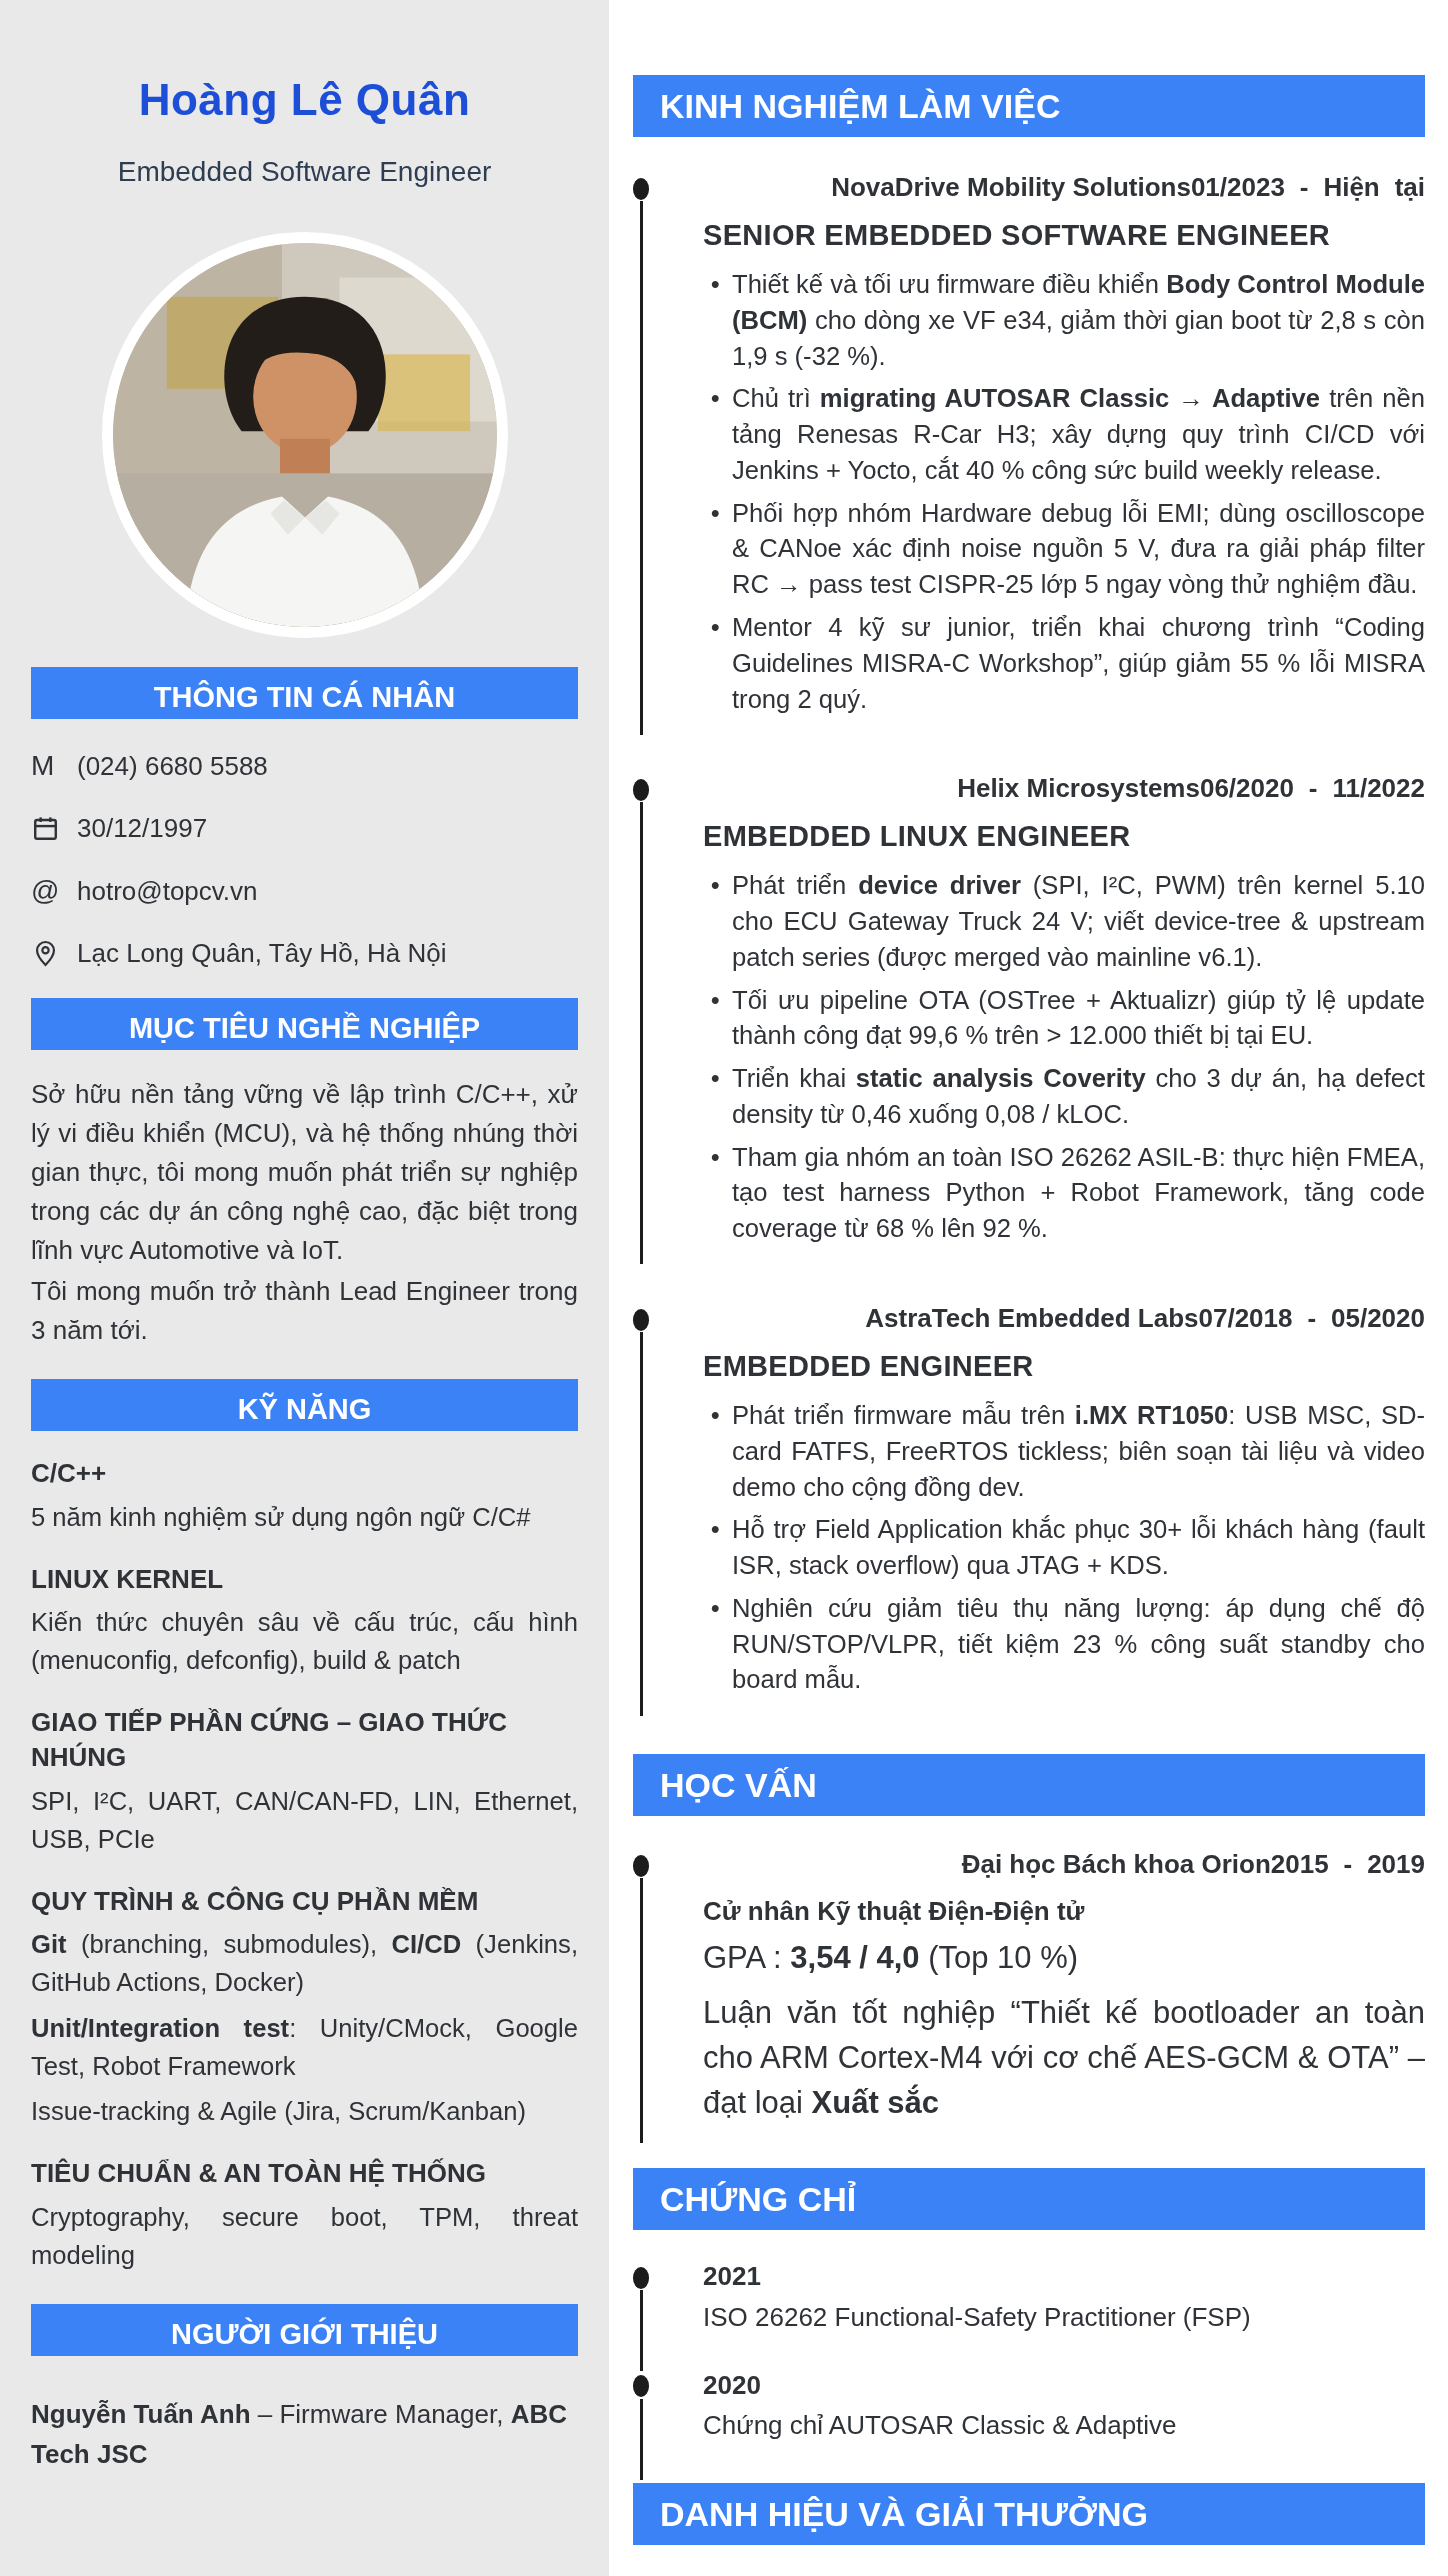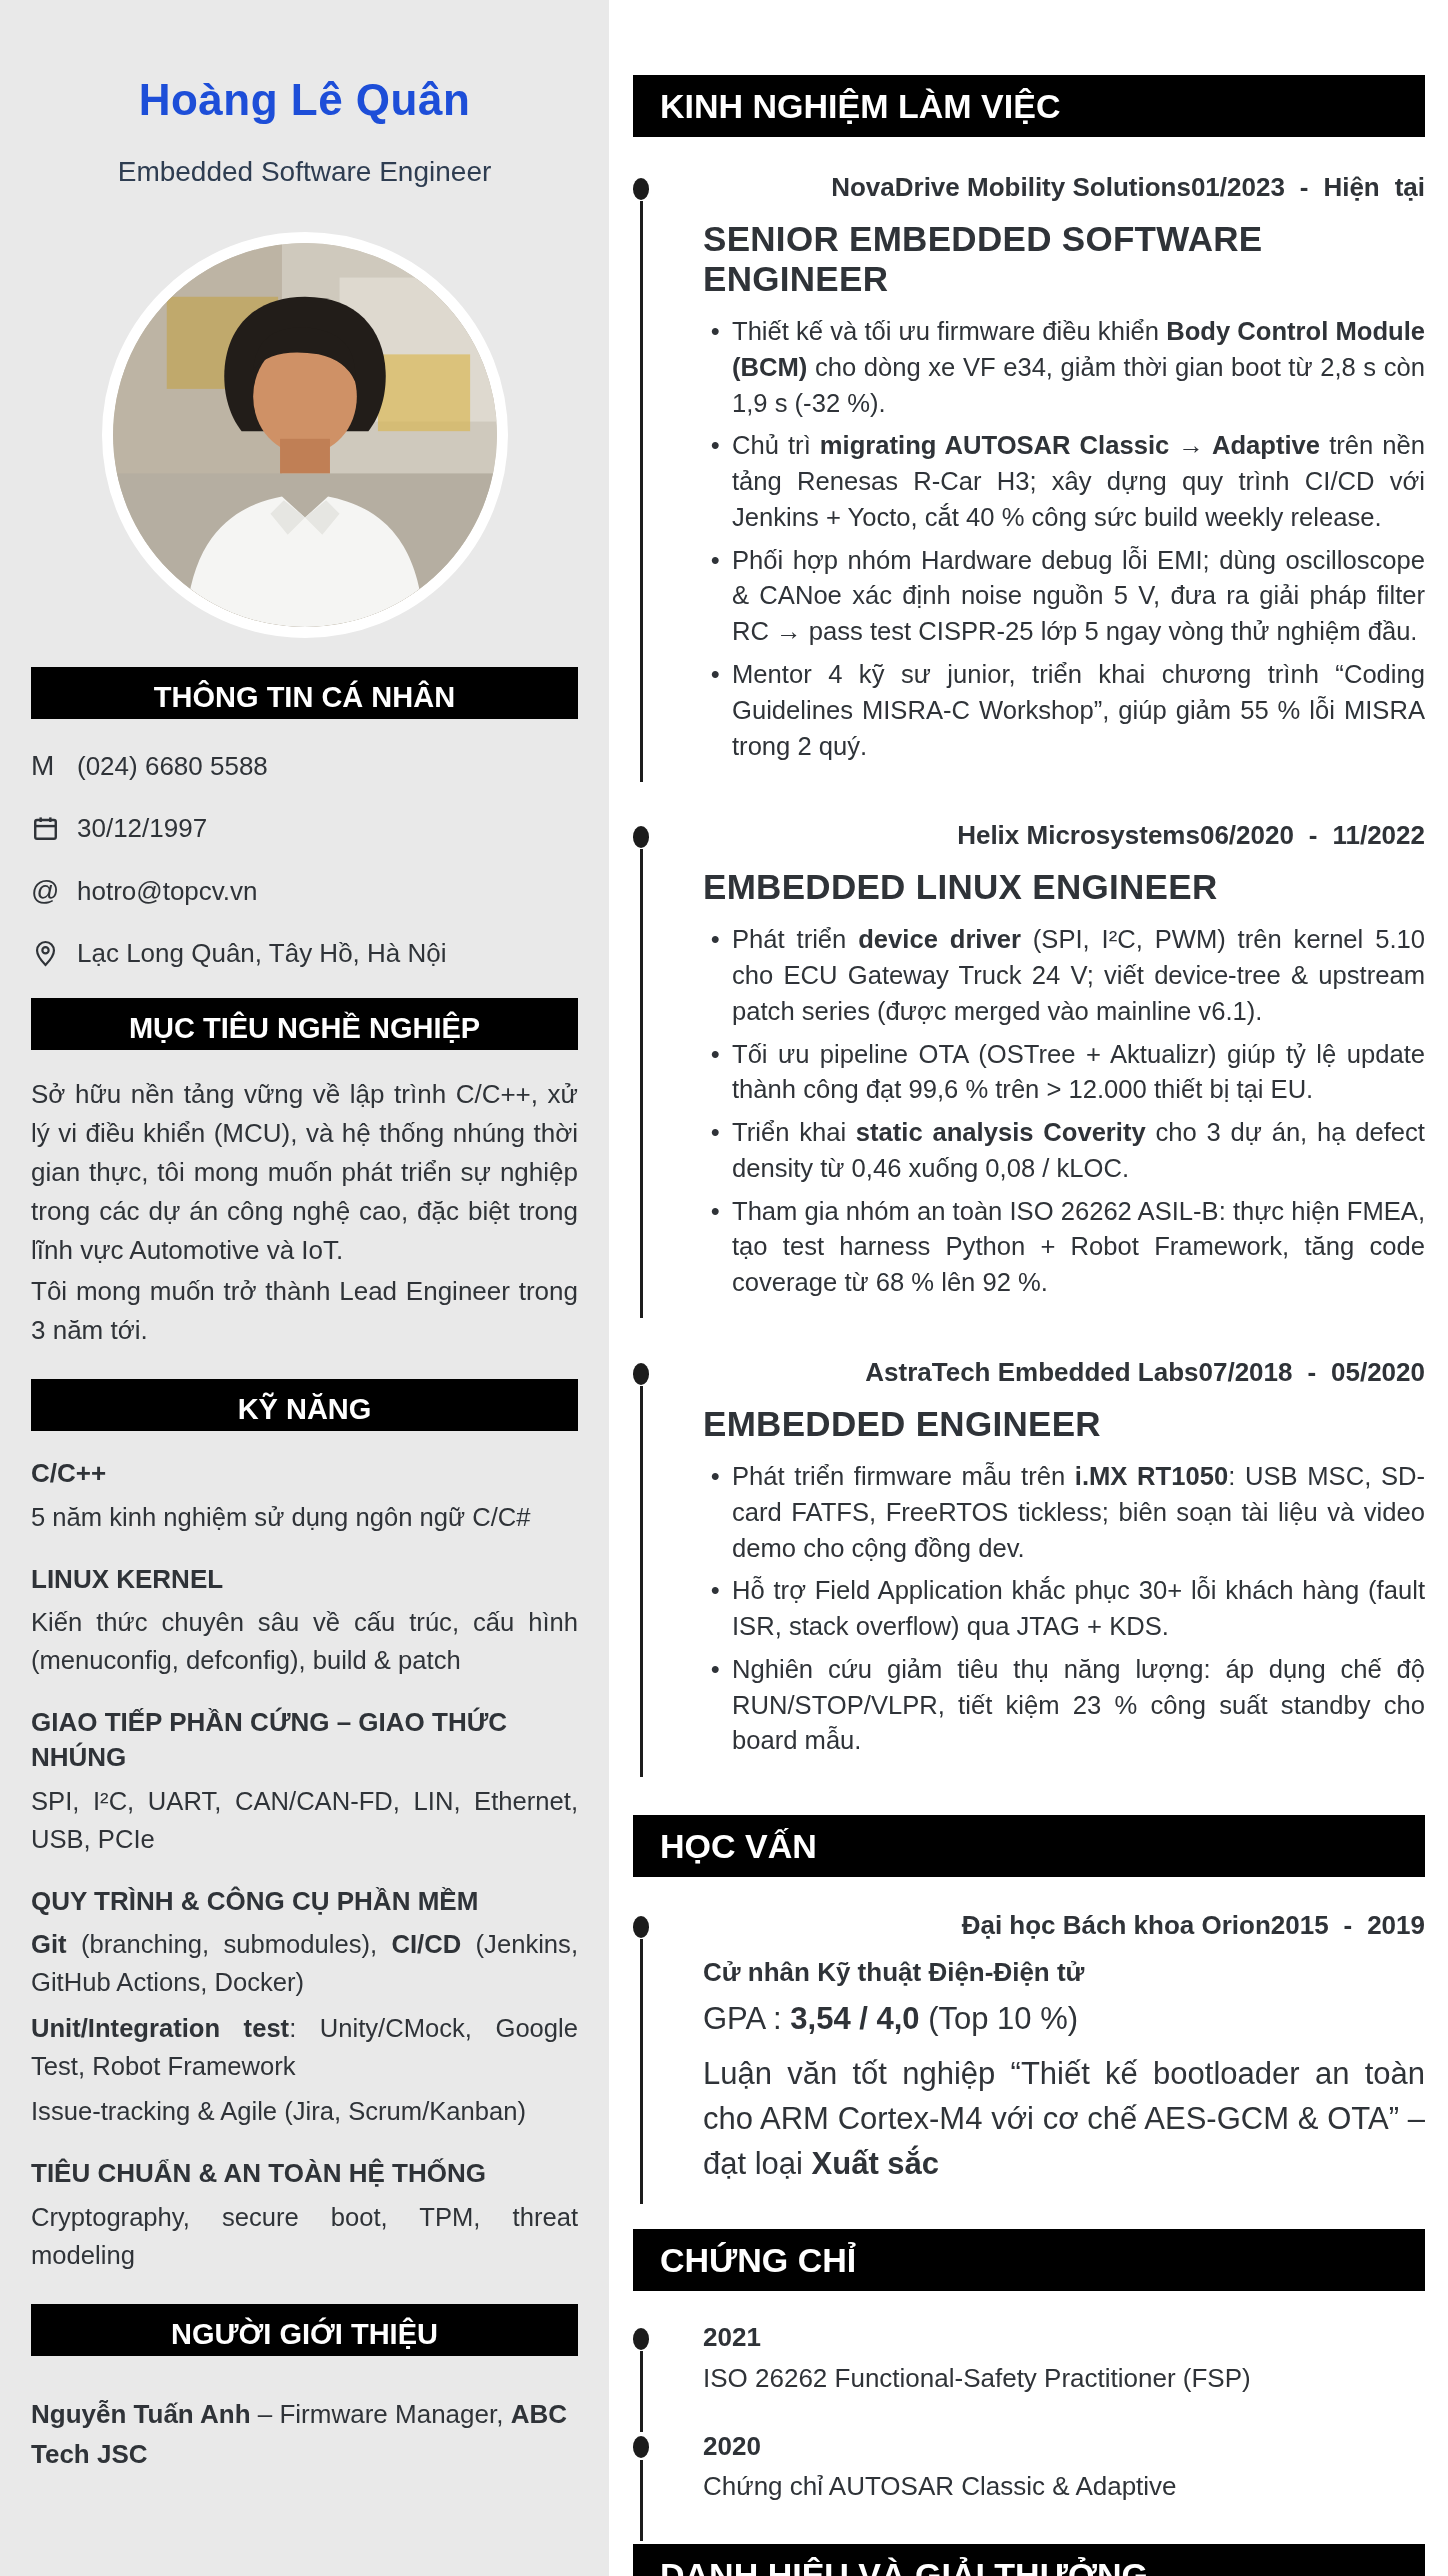--- a/index.html
+++ b/index.html
@@ -12,21 +12,21 @@
   .b { font-weight:700; }
 
   
   aside { width:609px; flex:0 0 609px; background:#e9e9e9; padding:75px 31px 39px; }
   .person-name { font-size:44px; font-weight:700; text-align:center; color:#1d4ed8; letter-spacing:0.5px; }
   .person-title { font-size:28px; text-align:center; color:#2e3d51; margin-top:31px; }
   .photo-ring { width:406px; height:406px; margin:44px auto 25px; border-radius:50%;
     border:11.6px solid #ffffff; overflow:hidden; background:#cfc9bd; }
   .photo-ring svg { width:100%; height:100%; display:block; }
 
-  .bar { background:#000000; color:#ffffff; font-weight:700; }
+  .bar { background:#3b82f6; color:#ffffff; font-weight:700; }
   aside .bar { height:52px; line-height:60px; font-size:29px; text-align:center; margin-top:29px; }
 
   .contact-list { margin-top:13.5px; }
   .contact-row { display:flex; align-items:center; margin-top:31px; }
   .ci { width:46px; flex:0 0 46px; display:flex; align-items:center; font-size:27px; color:#2f3338; }
   .ci svg { width:29px; height:29px; }
   .ci.glyph { font-size:28px; }
   .contact-value { font-size:26px; }
 
   .objective p { font-size:26px; line-height:1.5; text-align:justify; margin-top:25px; }
@@ -47,21 +47,21 @@
   .tl-item { position:relative; padding-left:70px; }
   .tl-dot { position:absolute; left:0; top:5.8px; width:16.4px; height:22px; border-radius:50%; background:#1c1c1c; }
   .tl-line { position:absolute; left:6.8px; width:2.9px; background:#1c1c1c; top:29px; bottom:-17.4px; }
   .tl-line.short { bottom:auto; height:81px; }
 
   .jobs { margin-top:35px; }
   .job { margin-bottom:56px; }
   .job-head { display:flex; justify-content:flex-end; align-items:baseline; }
   .company { font-size:26px; font-weight:700; }
   .dates { font-size:26px; font-weight:700; white-space:nowrap; word-spacing:7.7px; }
-  .role { font-size:35px; font-weight:700; margin-top:15.5px; letter-spacing:0.3px; }
+  .role { font-size:29px; font-weight:700; margin-top:15.5px; letter-spacing:0.3px; }
   ul.bullets { list-style:none; margin-top:15.5px; }
   ul.bullets li { position:relative; padding-left:29px; font-size:25.6px; line-height:1.4;
     text-align:justify; margin-bottom:6.8px; }
   ul.bullets li::before { content:"•"; position:absolute; left:7.7px; top:0; }
 
   .edu-entry { margin-top:33px; }
   .degree { font-size:26px; font-weight:700; margin-top:15.5px; }
   .edu-line { font-size:31px; line-height:1.45; margin-top:9.7px; text-align:justify; }
 
   .simple-items { margin-top:31px; }

